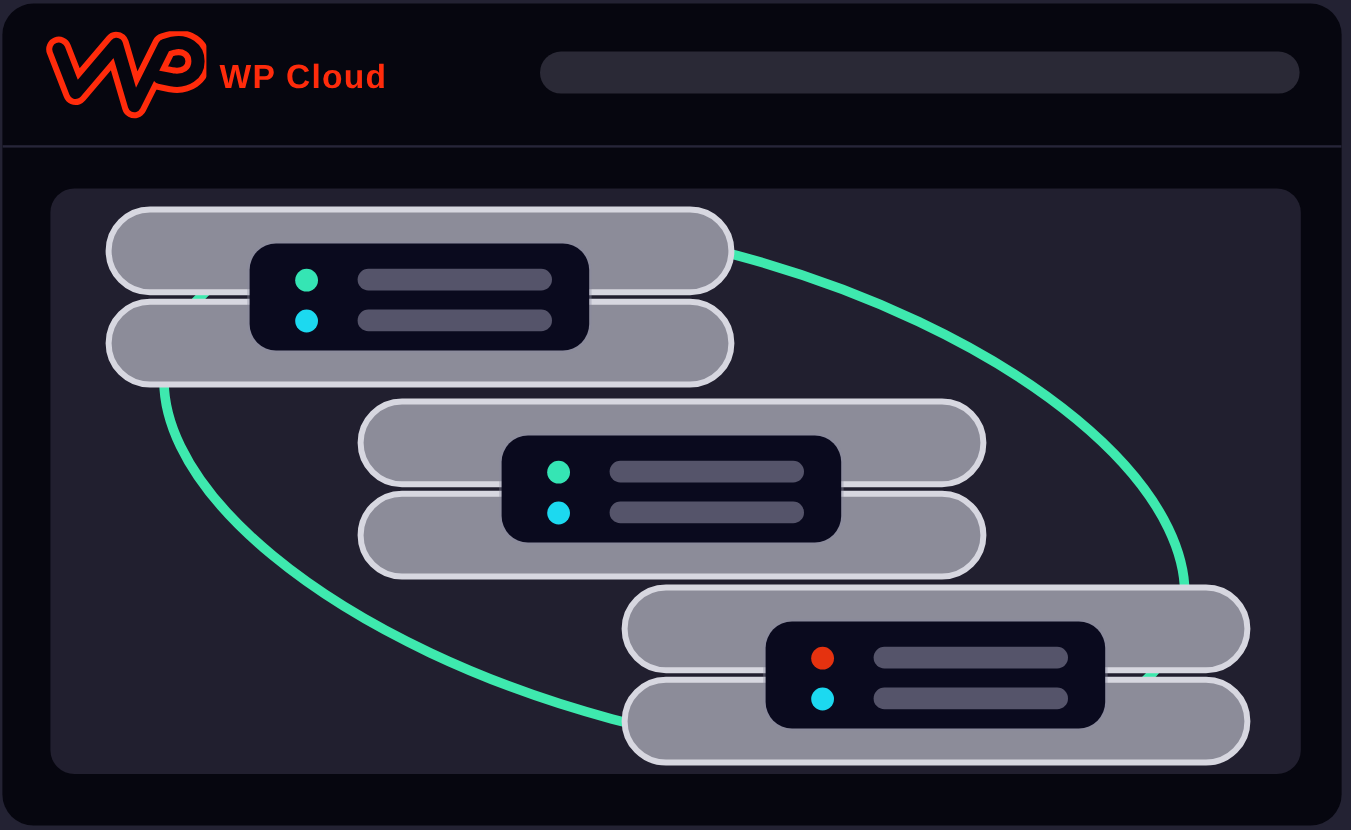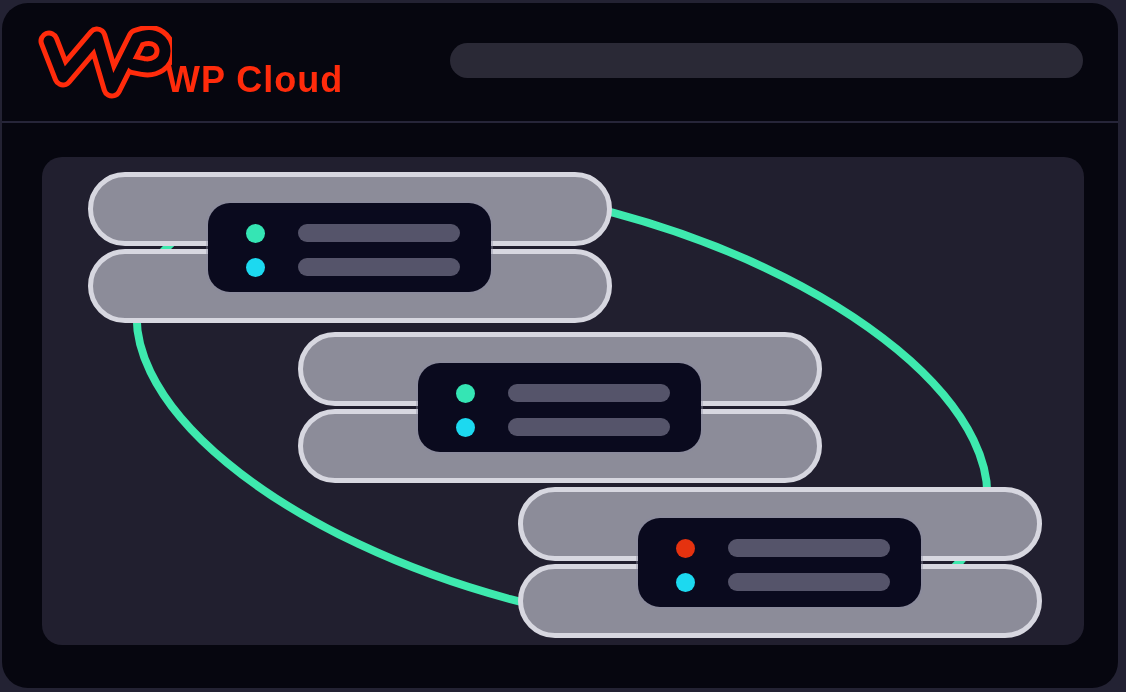--- a/index.html
+++ b/index.html
@@ -29,23 +29,23 @@
   .window{
     position:absolute;left:2px;top:3px;width:1116px;height:685px;
     background:var(--window-bg);
     border-radius:26px;
     overflow:hidden;
   }
   
   .header{position:absolute;left:0;top:0;width:100%;height:118px;}
   .logo{position:absolute;left:36px;top:23px;width:134px;height:74px;}
   .brand-title{
-    position:absolute;left:164px;top:40px;
-    font-size:36px;font-weight:bold;letter-spacing:1px;
-    color:var(--brand);line-height:42px;white-space:nowrap;margin-top:16px;
+    position:absolute;left:181px;top:40px;
+    font-size:28px;font-weight:bold;letter-spacing:1px;
+    color:var(--brand);line-height:42px;white-space:nowrap;
   }
   .url-bar{
     position:absolute;left:448px;top:40px;width:633px;height:35px;
     background:var(--url-bg);border-radius:17.5px;border:none;outline:none;
     color:#9a99ac;font-size:15px;padding:0 18px;
     font-family:"Liberation Sans", sans-serif;
   }
   .divider{position:absolute;left:0;top:118px;width:100%;height:2px;background:var(--divider);}
   
   .panel{

